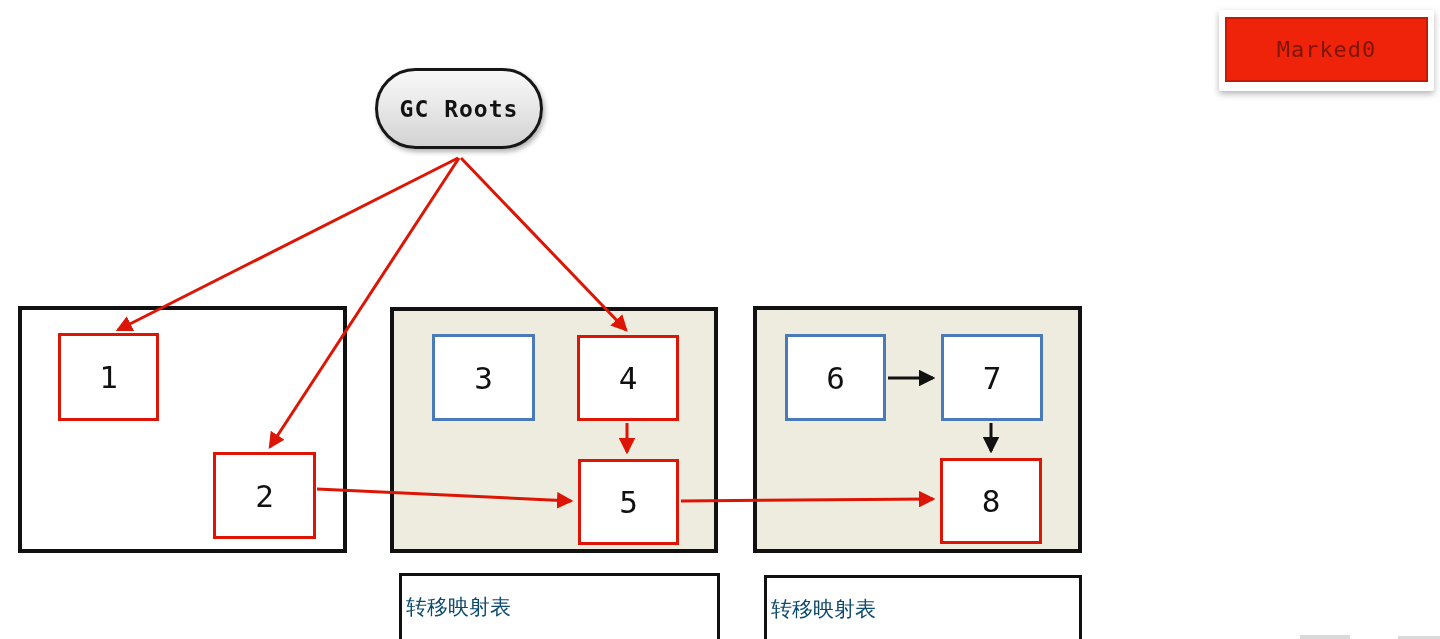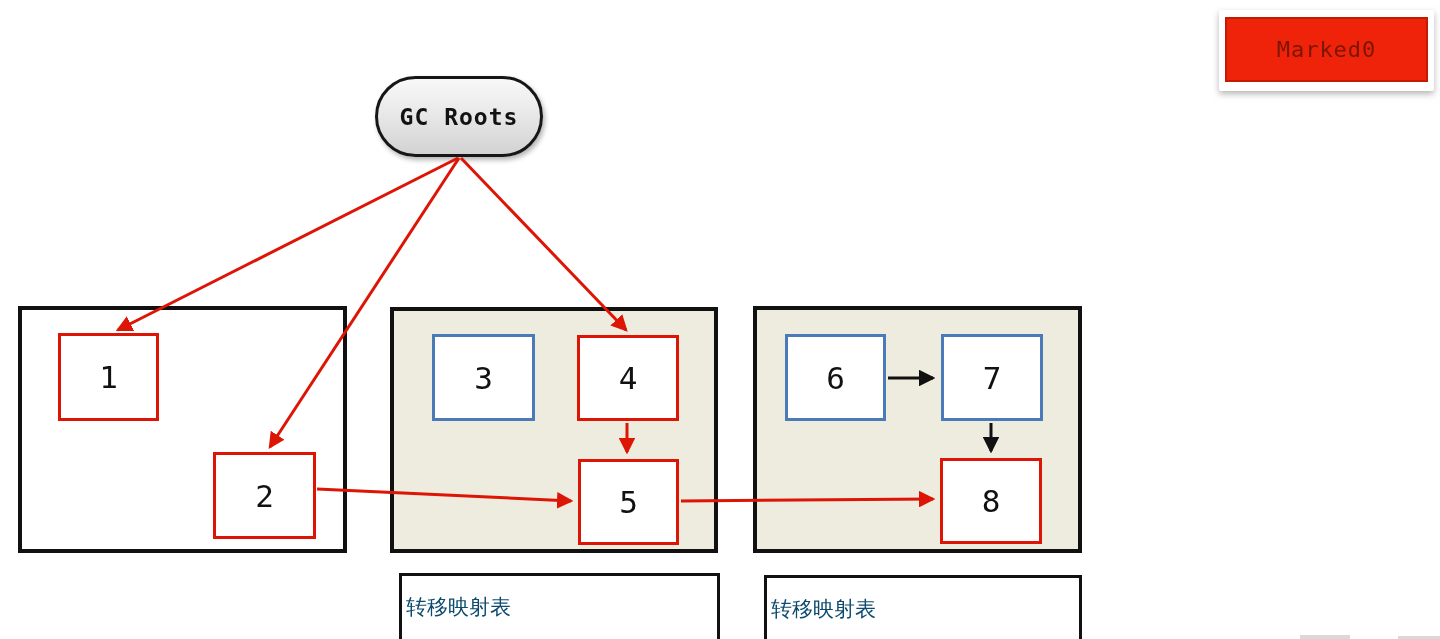--- a/index.html
+++ b/index.html
@@ -2,21 +2,21 @@
 <html style="--red: #dd1505; --black: #111111; --blue: #4a7ab8; --region-fill: #eeebdf; --badge-bg: #ee2309; --badge-border: #c21a03; --badge-text: #7c1604;"><head>
 <meta charset="utf-8">
 <style>
   html,body{margin:0;padding:0;background:#ffffff;}
   .canvas{
     position:relative;width:1440px;height:639px;background:#ffffff;
     overflow:hidden;font-family:"DejaVu Sans",sans-serif;
   }
   
   .gc-roots{
-    position:absolute;left:375px;top:76px;width:168px;height:81px;
+    position:absolute;left:375px;top:68px;width:168px;height:81px;
     border:3px solid #161616;border-radius:42px;
     background:linear-gradient(180deg,#f8f8f8 0%,#e9e9e9 45%,#d2d2d2 100%);
     box-shadow:2px 3px 5px rgba(0,0,0,.30);
     display:flex;align-items:center;justify-content:center;box-sizing:border-box;
   }
   .gc-roots span{
     font-family:"DejaVu Sans Mono",monospace;font-weight:bold;
     font-size:23px;color:#121212;letter-spacing:1px;
   }
   

